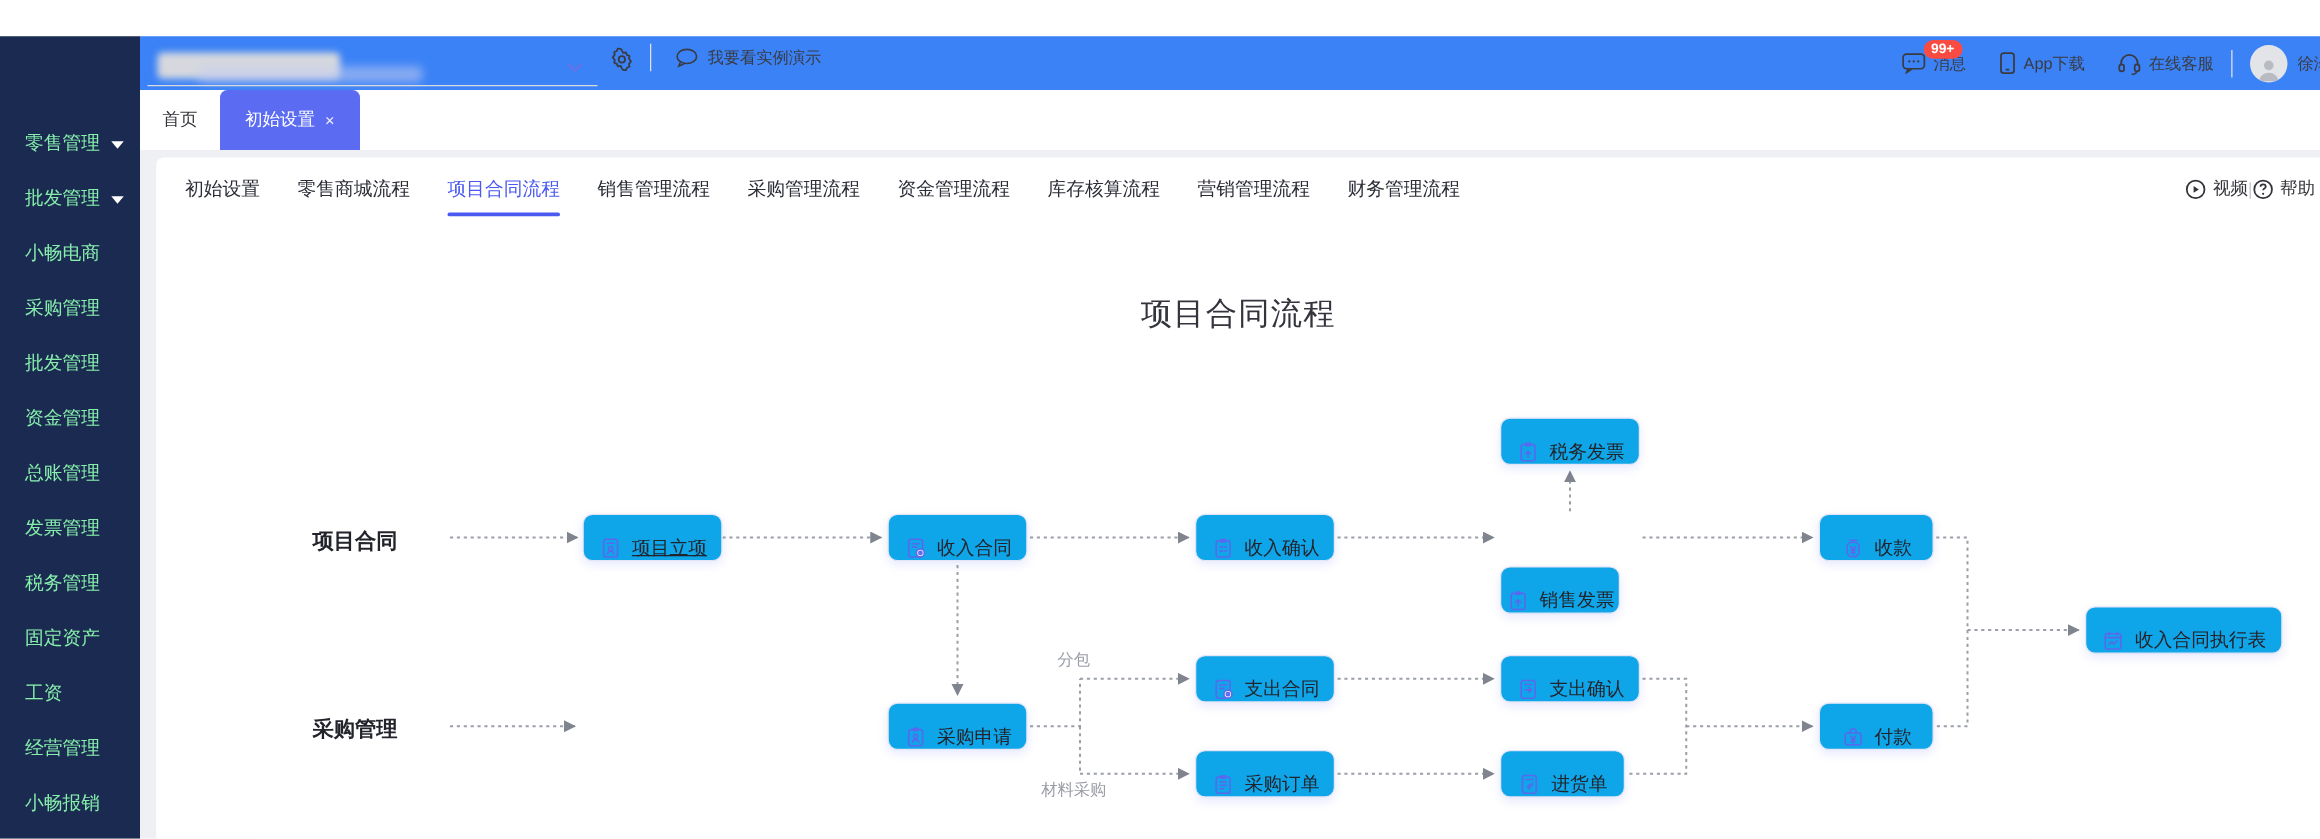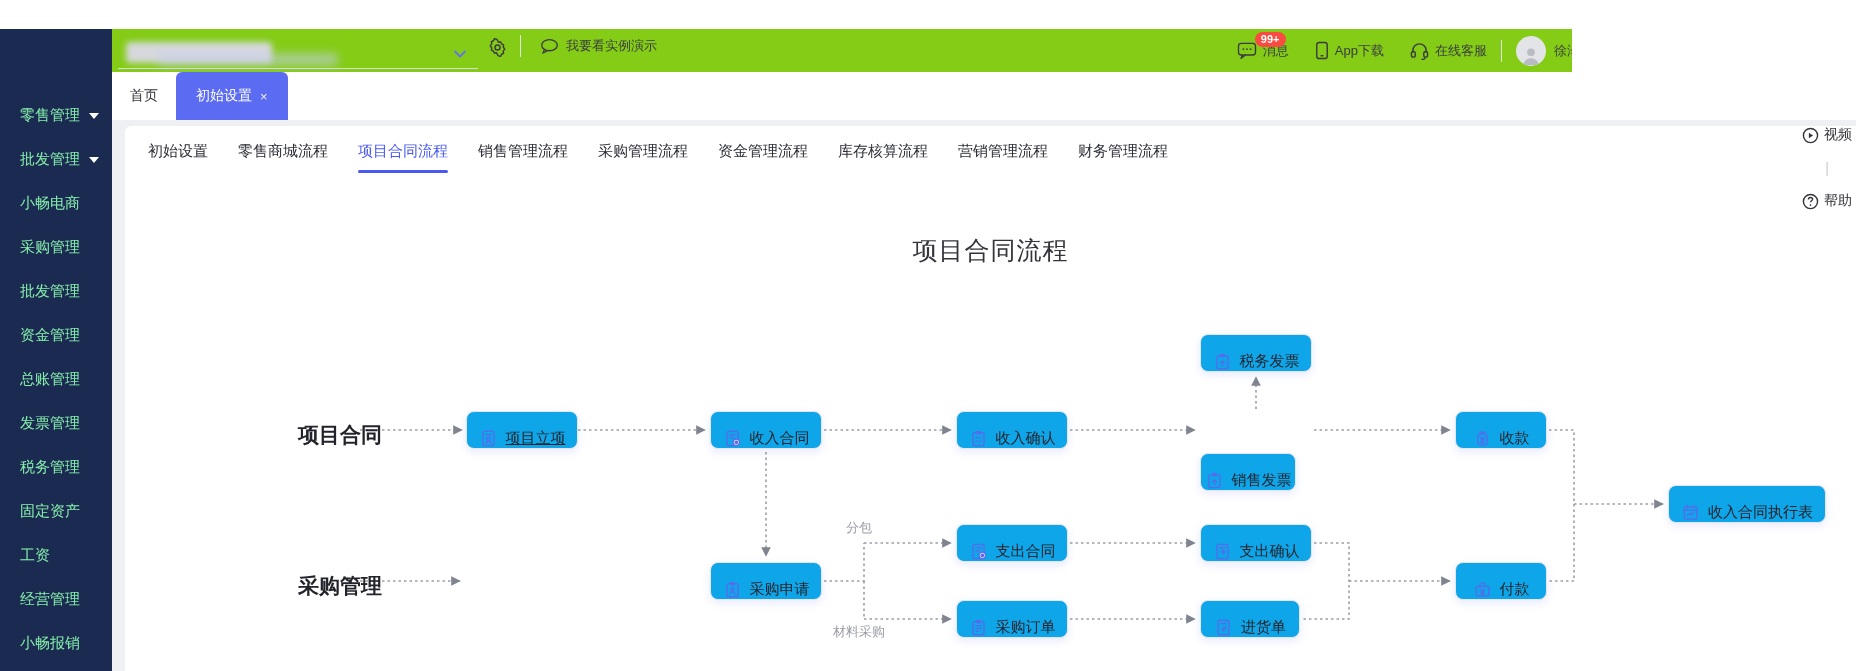--- a/index.html
+++ b/index.html
@@ -16,22 +16,22 @@
     white-space:nowrap; width:70px; overflow:hidden; }
   .logo-sub { position:absolute; left:9px; top:33px; color:#fff; font-size:11px; }
   .menu { position:absolute; top:64px; left:0; width:112px; }
   .menu-item { position:relative; height:44px; line-height:44px; color:#86efac;
     font-size:15px; font-weight:500; padding-left:20px; cursor:pointer; white-space:nowrap; }
   .menu-item .caret { position:absolute; right:13px; top:20px; width:0; height:0;
     border-left:5px solid transparent; border-right:5px solid transparent;
     border-top:6px solid #fff; }
 
   
-  .topbar { position:absolute; left:112px; top:29px; width:1460px; height:43px;
-    background:#84cc16; }
+  .topbar { position:absolute; left:112px; top:29px; width:1744px; height:43px;
+    background:#3b82f6; }
   .org-select { position:absolute; left:6px; top:8px; width:360px; height:32px;
     border-bottom:1px solid #d8dade; }
   .redact1 { position:absolute; left:8px; top:5px; width:146px; height:21px;
     background:#d6d8dd; border-radius:4px; filter:blur(3px); }
   .redact2 { position:absolute; left:40px; top:16px; width:180px; height:13px;
     background:#c7cdf0; border-radius:4px; filter:blur(4px); opacity:.55; }
   .org-caret { position:absolute; right:10px; top:9px; }
   .gear-btn { position:absolute; left:376px; top:9px; cursor:pointer; }
   .tb-div { position:absolute; left:306px; top:6px; width:1px; height:22px; background:#e1e2e6; }
   .demo-link { position:absolute; left:325px; top:8px; display:flex; align-items:center;
@@ -61,36 +61,36 @@
   .panel { position:absolute; left:125px; top:126px; width:1731px; height:545px;
     background:#fff; border-radius:6px 0 0 0; }
   .subtabs { position:relative; height:50px; display:flex; align-items:center;
     padding-left:23px; }
   .subtab { font-size:15px; color:#2b2d36; margin-right:30px; cursor:pointer;
     position:relative; height:100%; display:flex; align-items:center; }
   .subtab.active { color:#4a5af0; }
   .subtab.active::after { content:""; position:absolute; left:0; right:0; bottom:3px;
     height:3px; background:#4a5af0; border-radius:2px; }
   .subtab-right { position:absolute; right:4px; top:0; height:100%; display:flex;
-    align-items:center; gap:16px; font-size:14px; color:#33343a;flex-direction:column; }
+    align-items:center; gap:0; font-size:14px; color:#33343a; }
   .sr-item { display:flex; align-items:center; gap:5px; cursor:pointer; white-space:nowrap; }
   .sr-sep { color:#c9cbd2; }
 
   
   .flow-title { position:absolute; left:125px; top:234px; width:1731px; text-align:center;
     font-size:25px; color:#33343c; font-weight:500; letter-spacing:1px; }
   #flow-svg { position:absolute; left:0; top:0; width:1856px; height:671px;
     pointer-events:none; z-index:3; }
   .flow-node { position:absolute; height:38px; background:#0ea5e9;
     border:1px solid #e4e6f7; border-radius:8px;
     box-shadow:0 3px 8px rgba(93,106,240,.14);
     display:flex; align-items:flex-end; justify-content:center; gap:8px;
     font-size:15px; color:#23242b; font-weight:500; z-index:4; cursor:pointer;
     white-space:nowrap; }
-  .row-label { position:absolute; font-size:21px; font-weight:bold; color:#23242b; z-index:4;margin-left:48px; }
+  .row-label { position:absolute; font-size:17px; font-weight:bold; color:#23242b; z-index:4; }
   .edge-label { position:absolute; font-size:13px; color:#9a9da6; z-index:4; }
 
   .icon-svg { display:block; }
 </style>
 </head>
 <body>
 
 <div id="stage">
 
   <div class="topbar">

